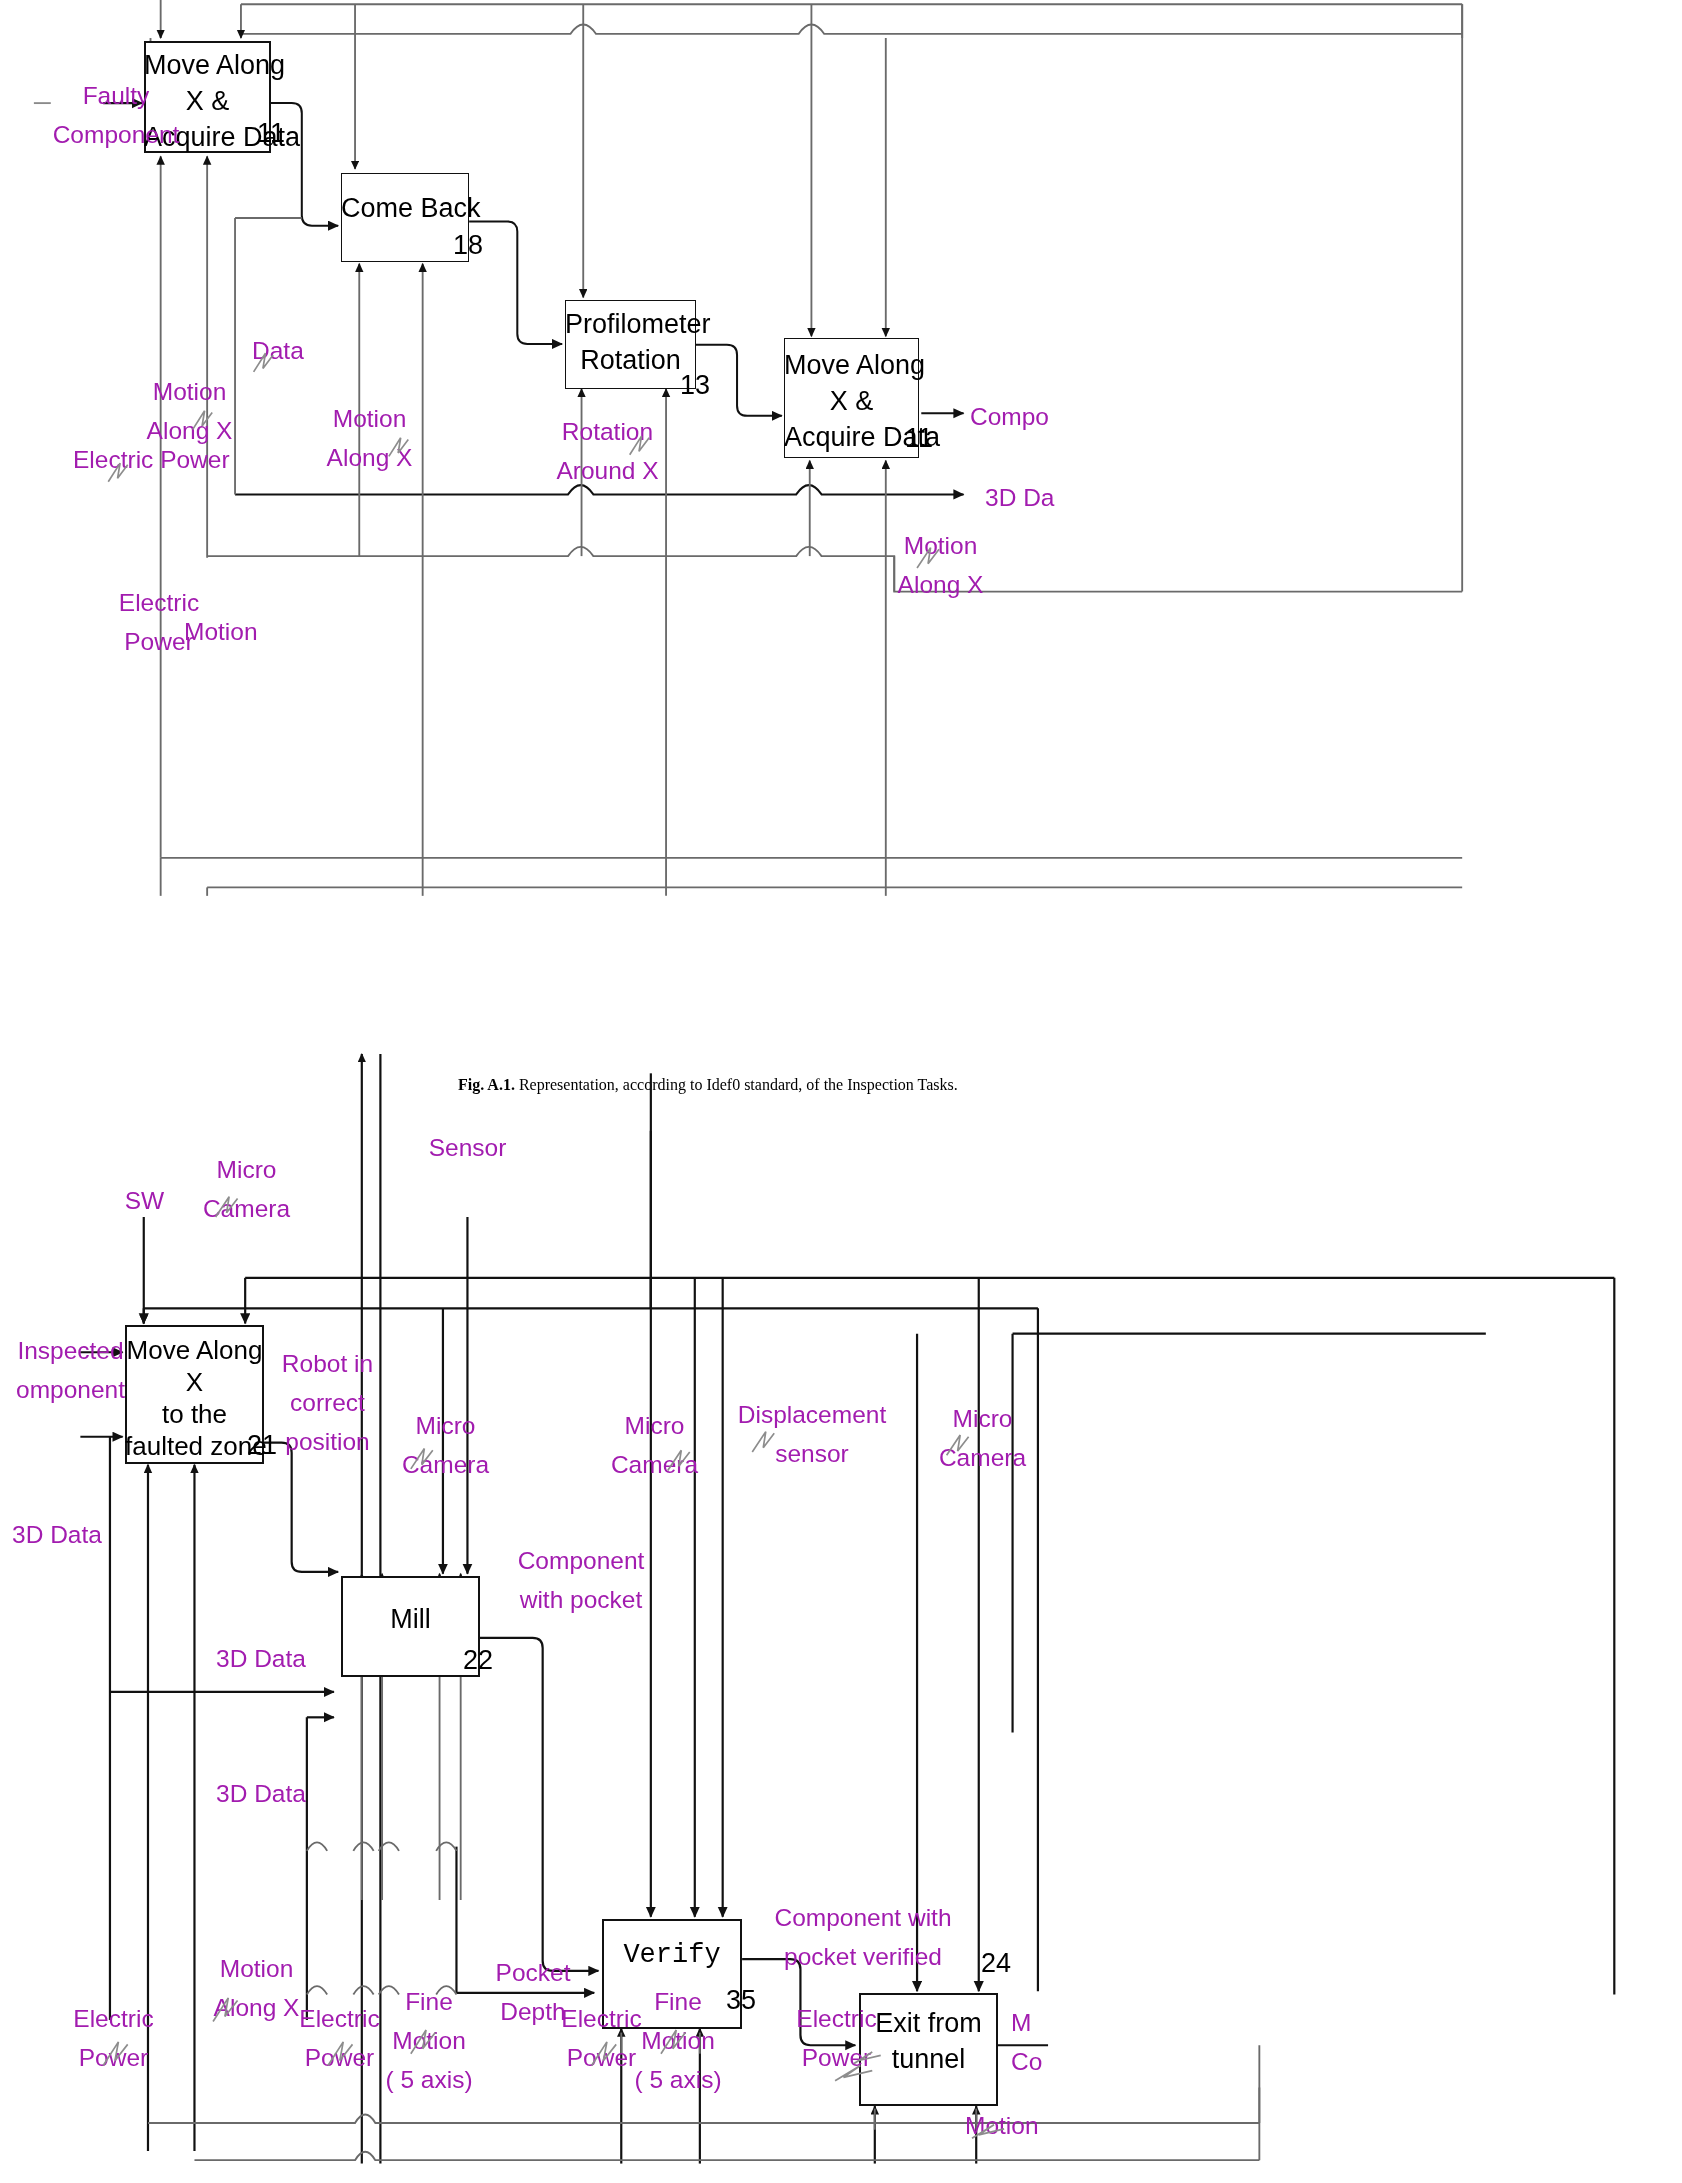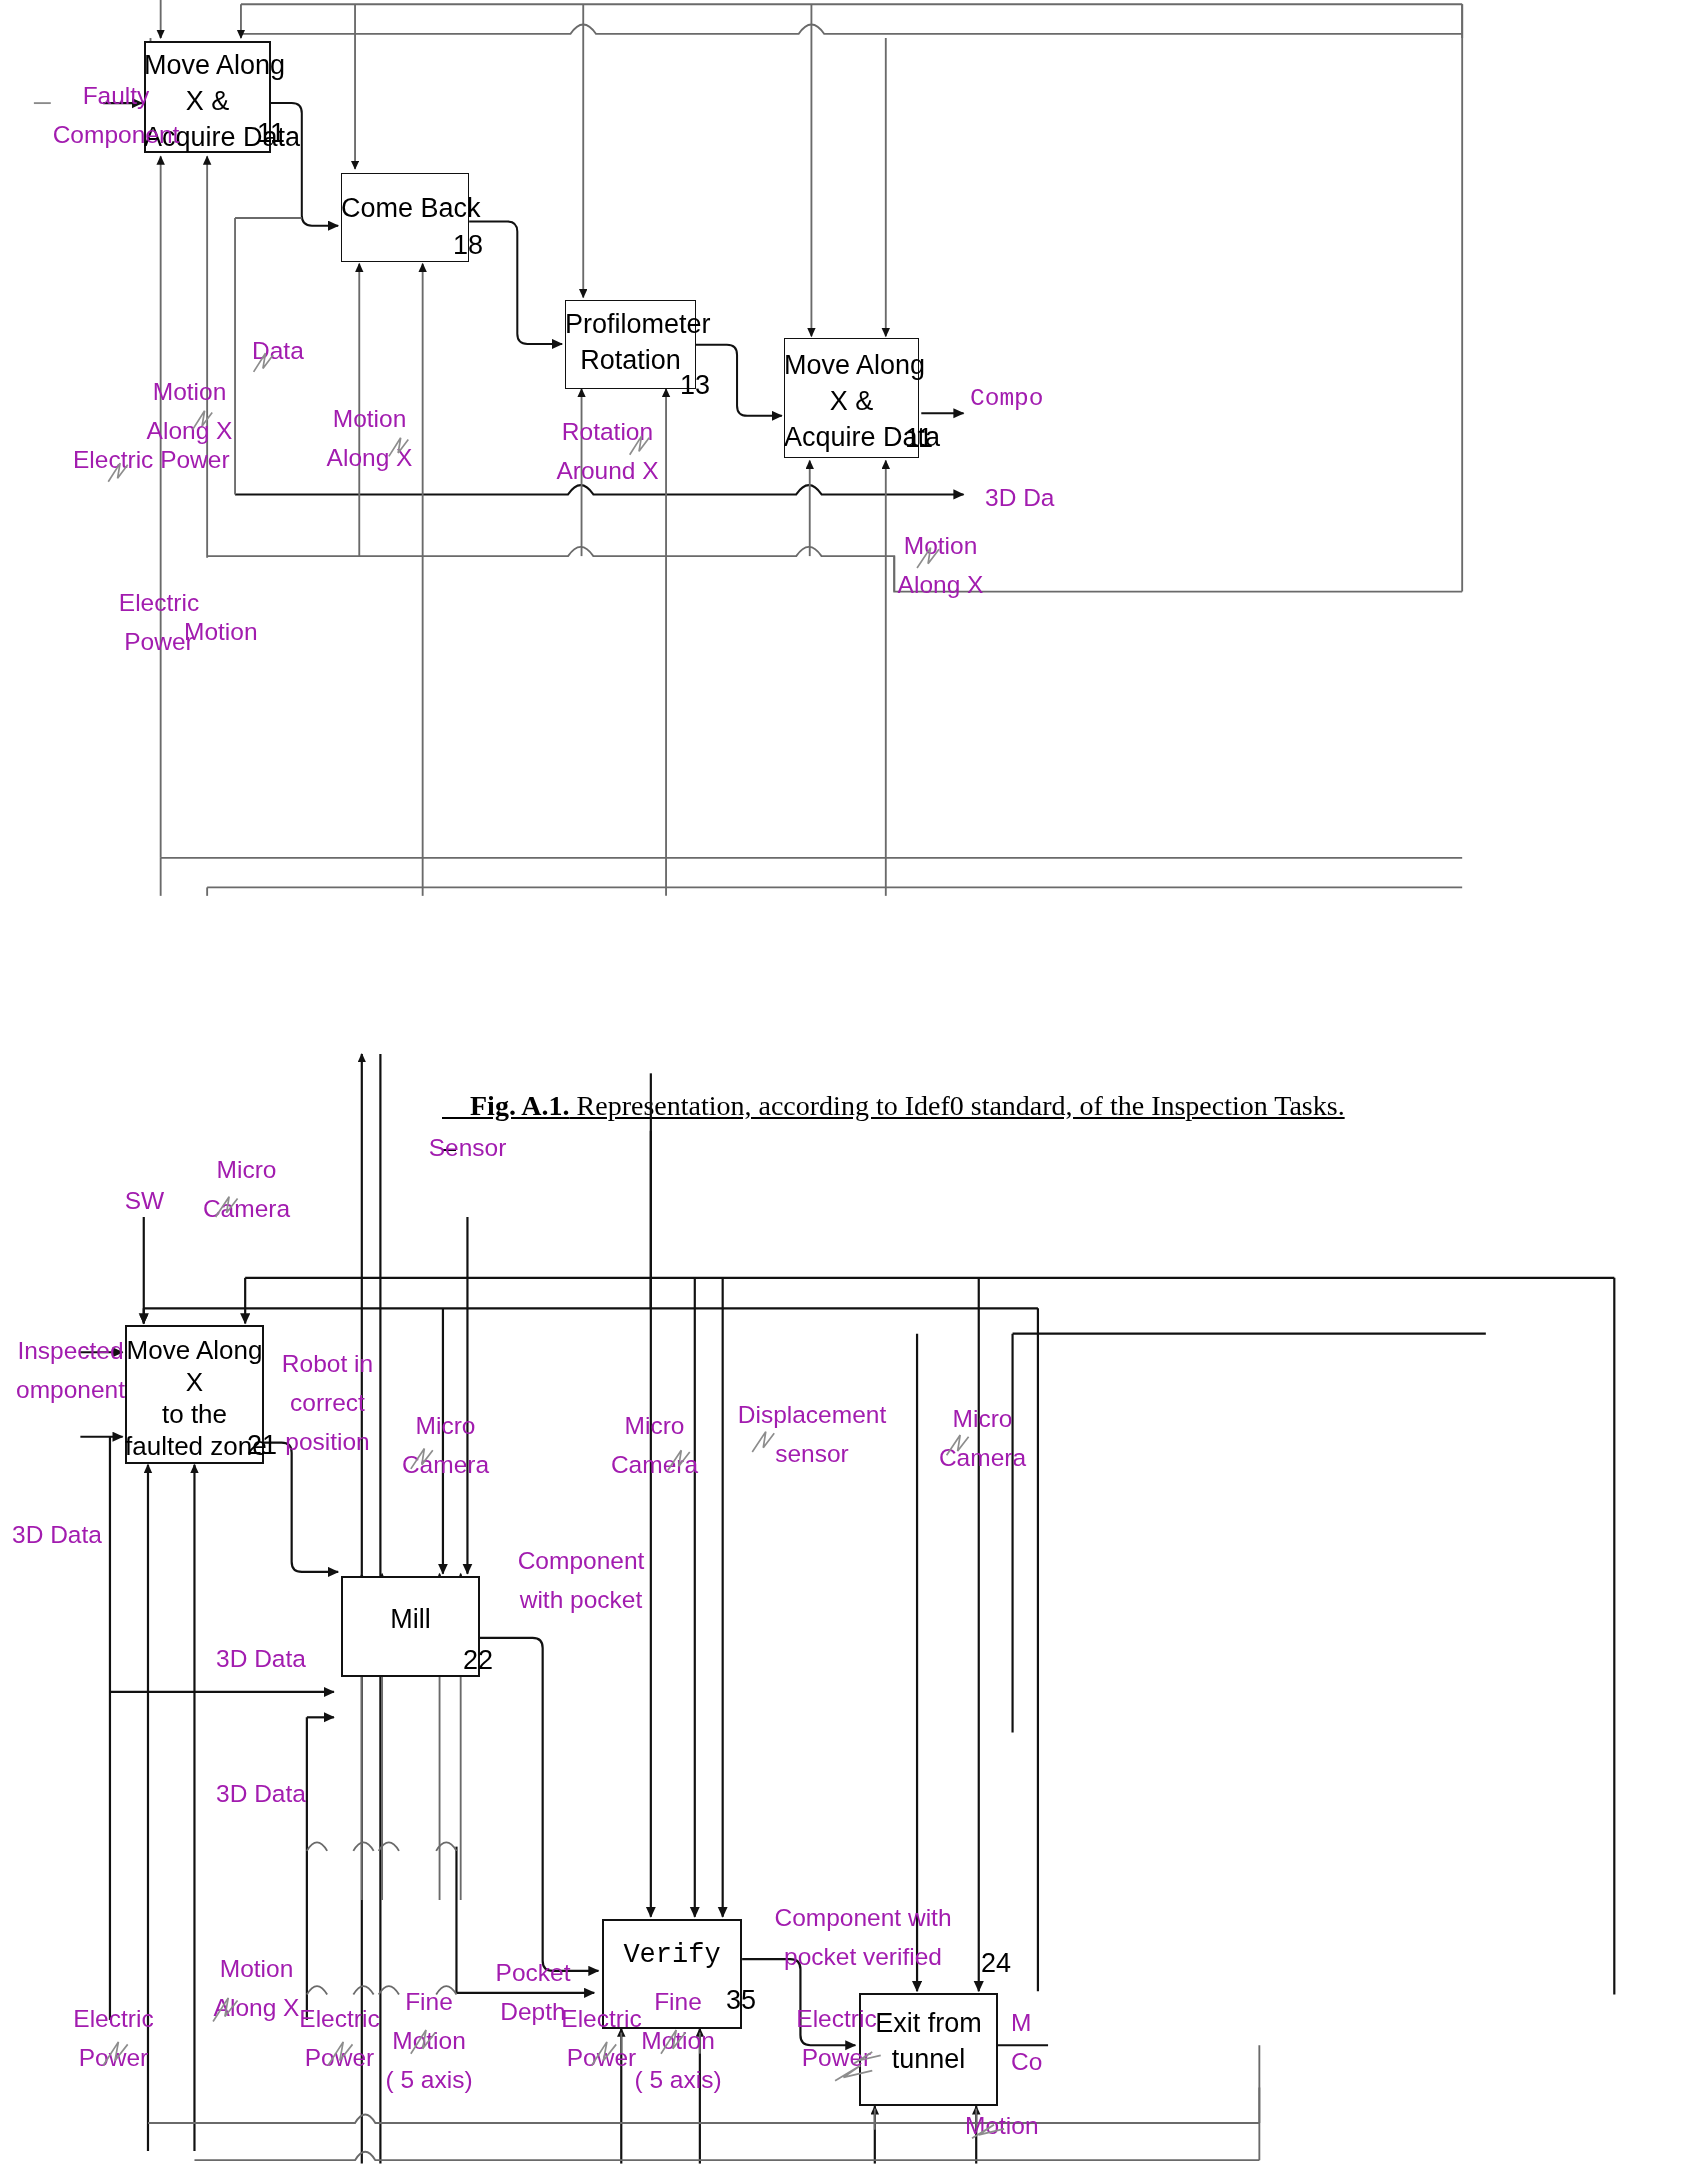--- a/index.html
+++ b/index.html
@@ -3,21 +3,21 @@
 <meta charset="utf-8">
 <style>
   html,body{margin:0;padding:0;background:#fff;}
   body{font-family:"Liberation Sans", sans-serif;color:#000;}
   #page{position:relative;width:1682px;height:2183px;background:#fff;overflow:hidden;}
   svg.layer{position:absolute;left:0;top:0;width:1682px;height:2183px;overflow:visible;}
   .lbl{position:absolute;font-family:"Liberation Sans",sans-serif;font-size:24.5px;line-height:39px;color:#a21caf;white-space:pre;}
   .lbl.c{text-align:center;}
   .boxtext{position:absolute;font-size:27px;line-height:36px;text-align:center;color:#000;white-space:pre;pointer-events:none;}
   .boxnum{position:absolute;font-size:27px;text-align:right;color:#000;padding-left:24px;}
-  .caption{position:absolute;font-family:"Liberation Serif",serif;font-size:28px;color:#000;white-space:pre;text-decoration:underline;}
+  .caption{position:absolute;font-family:"Liberation Serif",serif;font-size:16px;color:#000;white-space:pre;}
   .caption b{font-weight:bold;}
   .box{position:absolute;background:#fff;border:2.5px solid #111;box-sizing:border-box;}
   .box.thin{border-width:1.7px;}
 </style>
 </head>
 <body>
 
 <div id="page">
 
   <svg class="layer" viewBox="0 0 1990 2583" width="1682" height="2183">
@@ -121,21 +121,21 @@
   <div class="lbl" style="left:73px;top:440px;">Electric Power</div>
   <div class="lbl c" style="left:306px;top:399px;width:127px;">Motion
 Along X</div>
   <div class="lbl c" style="left:533px;top:412px;width:149px;">Rotation
 Around X</div>
   <div class="lbl c" style="left:100px;top:583px;width:118px;">Electric
 Power</div>
   <div class="lbl" style="left:184px;top:612px;">Motion</div>
   <div class="lbl c" style="left:877px;top:526px;width:127px;">Motion
 Along X</div>
-  <div class="lbl" style="left:970px;top:379px;font-family:Liberation Mono, monospace;">Compo</div>
+  <div class="lbl" style="left:970px;top:397px;">Compo</div>
   <div class="lbl" style="left:985px;top:478px;">3D Da</div>
 
   <svg class="layer" viewBox="0 0 1990 2583" width="1682" height="2183">
     <g fill="none" stroke="#8d8d8d" stroke-width="2">
       <path d="M300,440 l14,-22 -3,18 12,-16"></path>
       <path d="M228,508 l14,-22 -3,18 12,-16"></path>
       <path d="M128,570 l14,-22 -3,18 12,-16"></path>
       <path d="M460,540 l14,-22 -3,18 12,-16"></path>
       <path d="M745,538 l14,-22 -3,18 12,-16"></path>
       <path d="M1085,672 l16,-24 -3,19 13,-17"></path>

